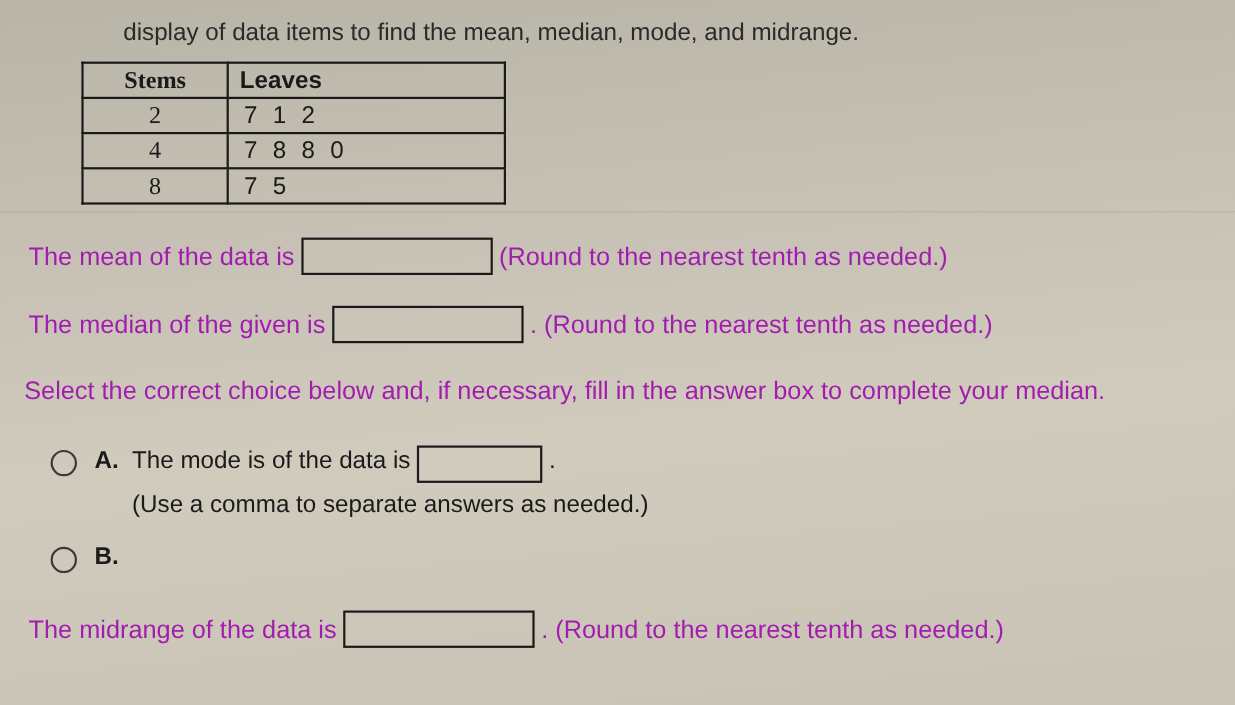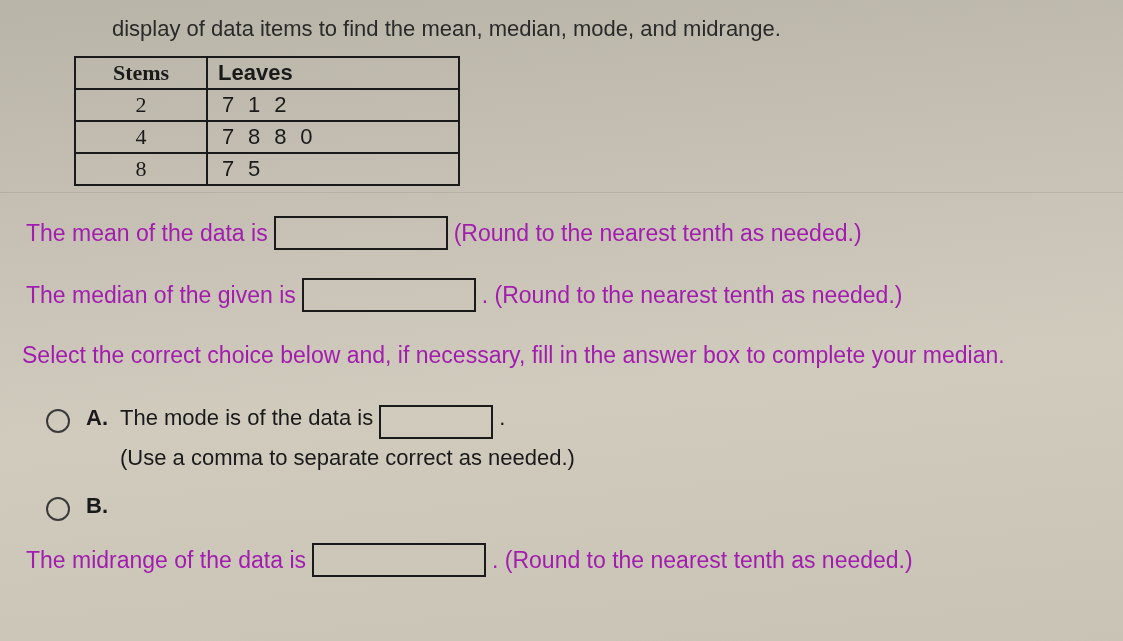--- a/index.html
+++ b/index.html
@@ -174,29 +174,29 @@
 
   <div class="choice">
     <div class="radio"></div>
     <div class="choice-label">A.</div>
     <div class="choice-body">
       <div style="display:flex;flex-wrap:wrap">
         <span>The mode is of the data is</span>
         <span class="answer-box small"></span>
         <span>.</span>
       </div>
-      <div class="sub-note">(Use a comma to separate correct as needed.)</div>
+      <div class="sub-note">(Use a comma to separate answers as needed.)</div>
     </div>
   </div>
 
   <div class="choice" style="margin-top:22px">
     <div class="radio"></div>
     <div class="choice-label">B.</div>
   </div>
 
-  <div class="line gap-top" style="margin-top:22px">
+  <div class="line gap-top" style="margin-top:34px">
     <span>The midrange of the data is</span>
     <span class="answer-box"></span>
     <span>.</span>&nbsp;
     <span>(Round to the nearest tenth as needed.)</span>
   </div>
 
 </div>
 
 </body></html>

